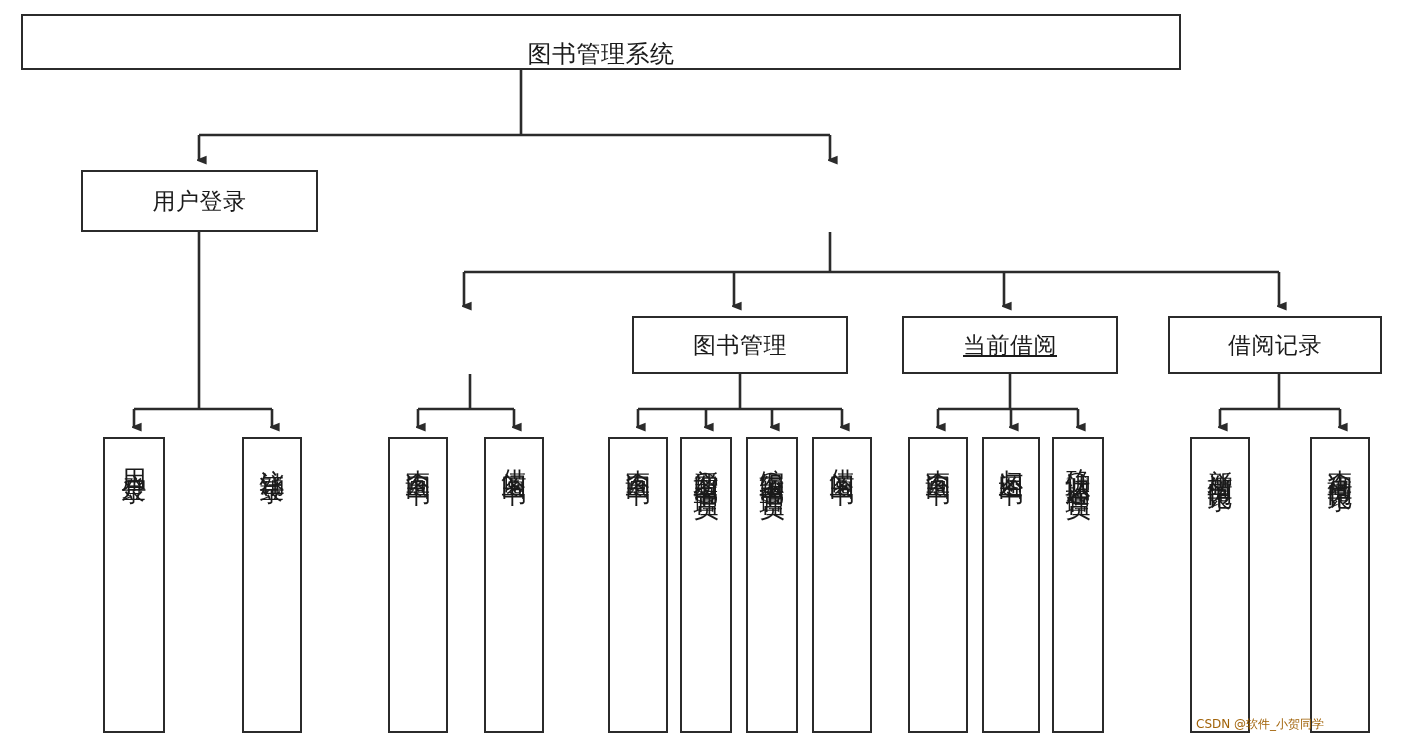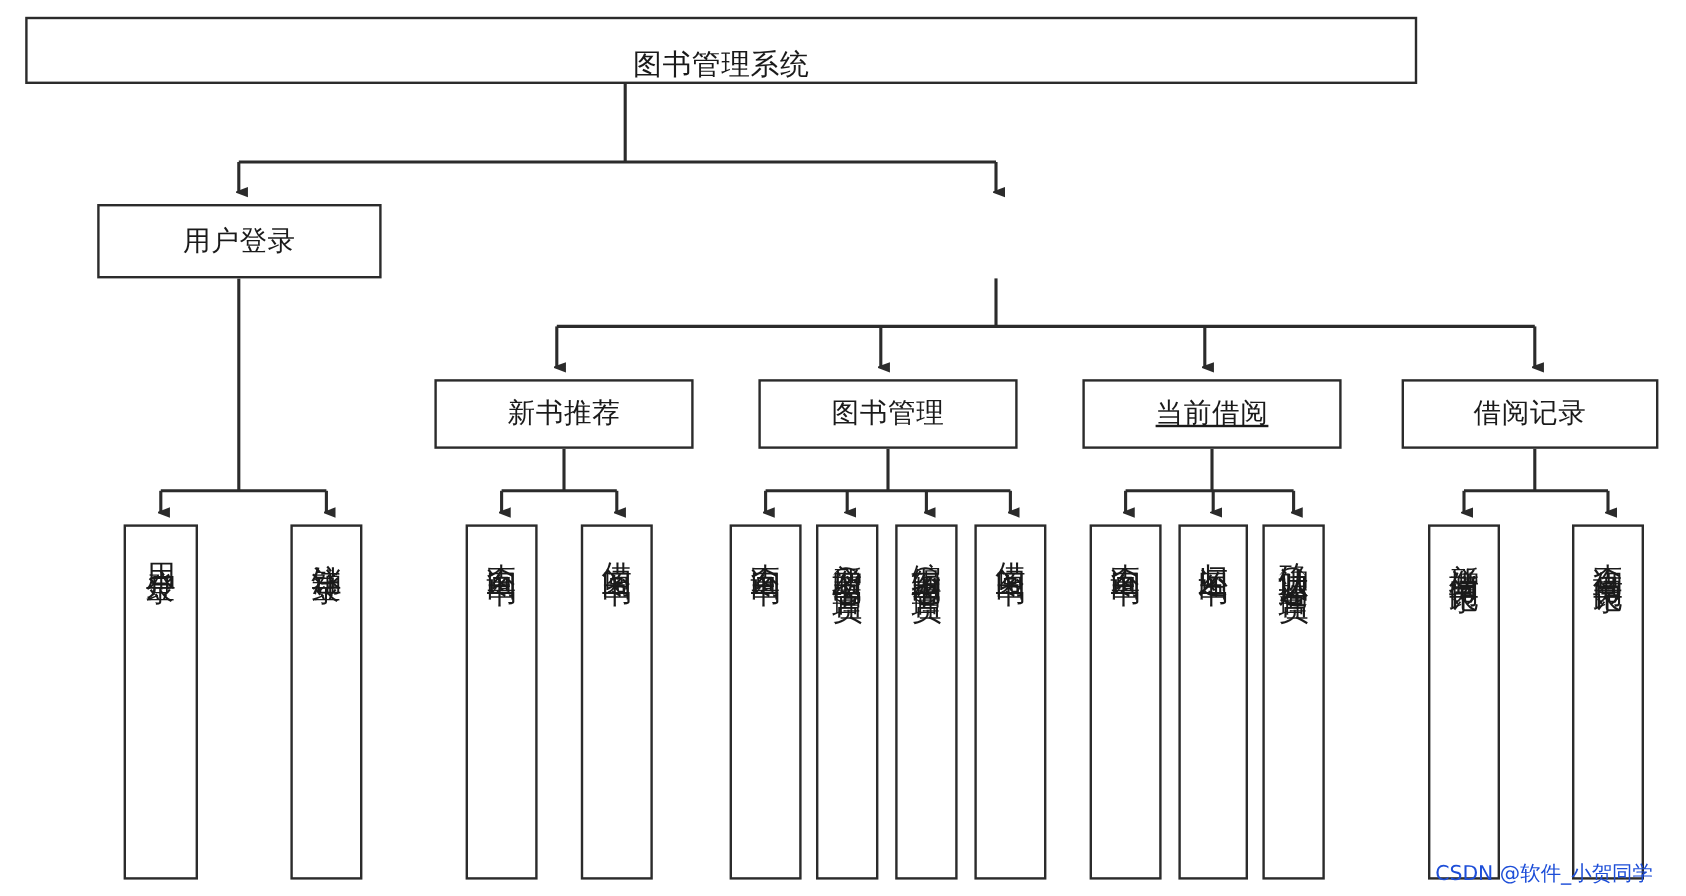--- a/index.html
+++ b/index.html
@@ -60,22 +60,22 @@
     writing-mode: vertical-rl;
     text-orientation: upright;
     font-size: 25px;
     line-height: 1.0;
     letter-spacing: 4px;
     white-space: nowrap;
   }
   
   .watermark {
     position: absolute;
-    font-size: 17px;
-    color: #1d4ed8;
+    font-size: 12px;
+    color: #a16207;
     white-space: nowrap;
     z-index: 5;
     font-family: "DejaVu Sans", "Liberation Sans", sans-serif;
   }
 </style>
 </head>
 <body>
 
 <div id="canvas">
 
@@ -132,23 +132,20 @@
   </svg>
 
   <div class="node horiz root" style="left:21px; top:14px; width:1160px; height:56px;align-items:flex-end;">
     <span class="label">图书管理系统</span>
   </div>
 
   <div class="node horiz" style="left:81px; top:170px; width:237px; height:62px;">
     <span class="label">用户登录</span>
   </div>
 
-  <div class="node horiz" style="left:362px; top:316px; width:216px; height:58px;">
-    <span class="label">新书推荐</span>
-  </div>
   <div class="node horiz" style="left:632px; top:316px; width:216px; height:58px;">
     <span class="label">图书管理</span>
   </div>
   <div class="node horiz" style="left:902px; top:316px; width:216px; height:58px;text-decoration:underline;">
     <span class="label">当前借阅</span>
   </div>
   <div class="node horiz" style="left:1168px; top:316px; width:214px; height:58px;">
     <span class="label">借阅记录</span>
   </div>
 

